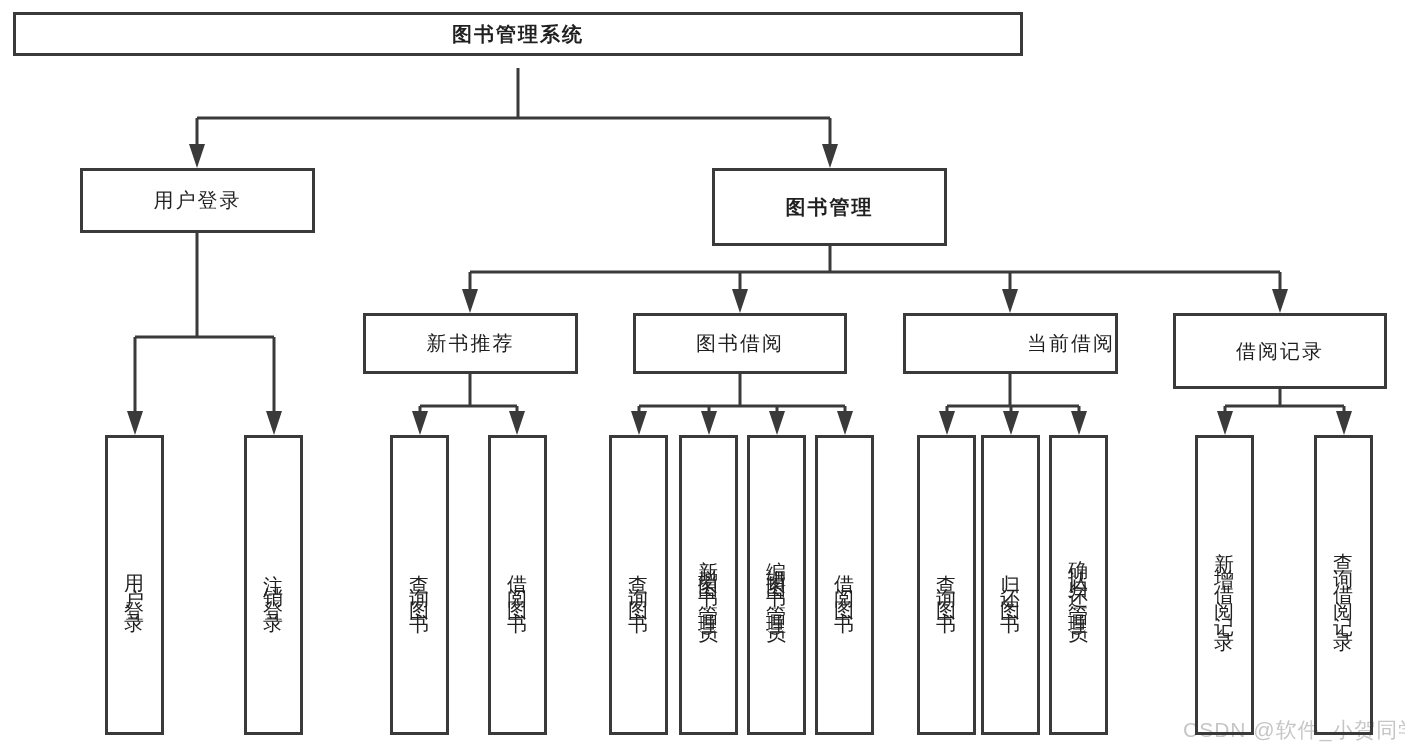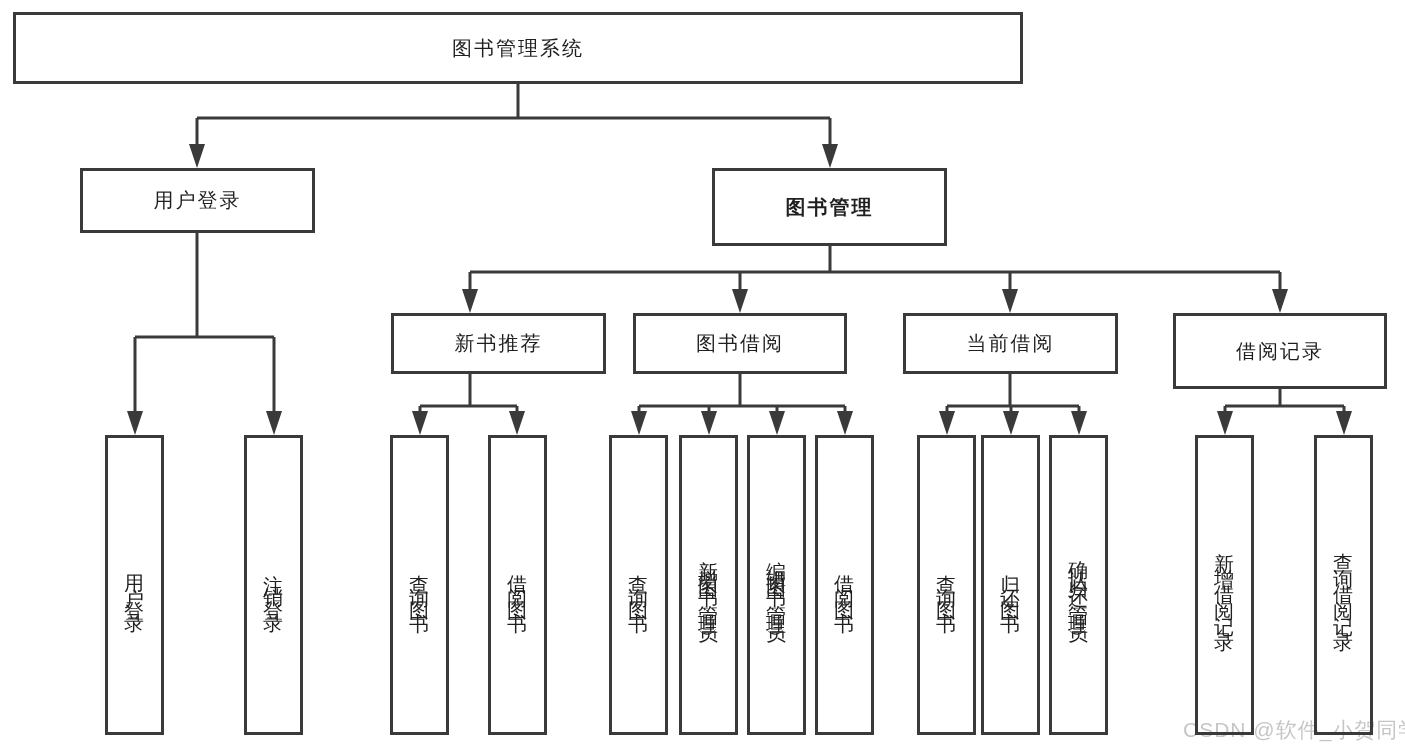--- a/index.html
+++ b/index.html
@@ -74,38 +74,38 @@
          M462 289 L478 289 L470 313 Z M732 289 L748 289 L740 313 Z
          M1002 289 L1018 289 L1010 313 Z M1272 289 L1288 289 L1280 313 Z
          M412 411 L428 411 L420 435 Z M509 411 L525 411 L517 435 Z
          M631 411 L647 411 L639 435 Z M701 411 L717 411 L709 435 Z
          M769 411 L785 411 L777 435 Z M837 411 L853 411 L845 435 Z
          M939 411 L955 411 L947 435 Z M1003 411 L1019 411 L1011 435 Z
          M1071 411 L1087 411 L1079 435 Z M1217 411 L1233 411 L1225 435 Z
          M1336 411 L1352 411 L1344 435 Z"></path>
   </svg>
 
-  <div class="node hlabel" style="left:13px; top:12px; width:1010px; height:72px;">
+  <div class="node hlabel" style="left:13px; top:12px; width:1010px; height:44px;font-weight:bold;">
     <span>图书管理系统</span>
   </div>
 
   <div class="node hlabel" style="left:80px; top:168px; width:235px; height:65px;">
     <span>用户登录</span>
   </div>
   <div class="node hlabel" style="left:712px; top:168px; width:235px; height:78px;font-weight:bold;">
     <span>图书管理</span>
   </div>
 
-  <div class="node hlabel" style="left:363px; top:313px; width:215px; height:61px;margin-left:28px;">
+  <div class="node hlabel" style="left:363px; top:313px; width:215px; height:61px;">
     <span>新书推荐</span>
   </div>
   <div class="node hlabel" style="left:633px; top:313px; width:214px; height:61px;font-family:Liberation Serif, serif;">
     <span>图书借阅</span>
   </div>
-  <div class="node hlabel" style="left:903px; top:313px; width:215px; height:61px;">
+  <div class="node hlabel" style="left:903px; top:313px; width:215px; height:61px;justify-content:flex-end;">
     <span>当前借阅</span>
   </div>
   <div class="node hlabel" style="left:1173px; top:313px; width:214px; height:76px;">
     <span>借阅记录</span>
   </div>
 
   <div class="node leaf" style="left:105px;">
     <span class="vtext">用户登录</span>
   </div>
   <div class="node leaf" style="left:244px;">

